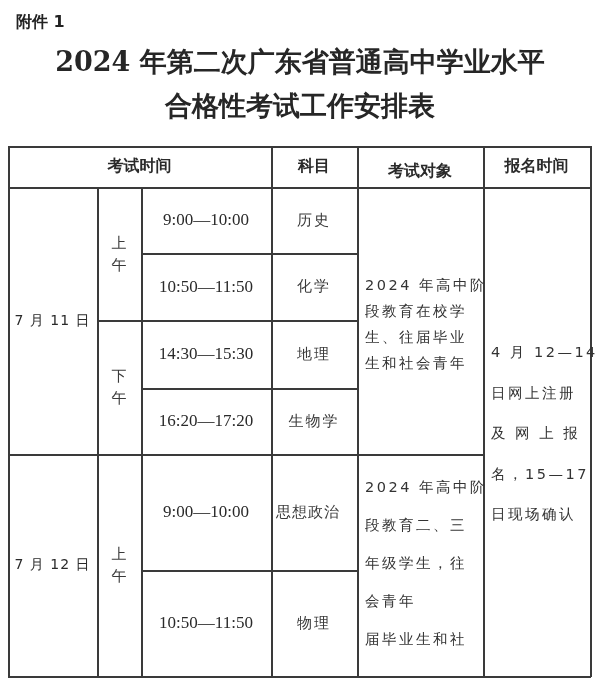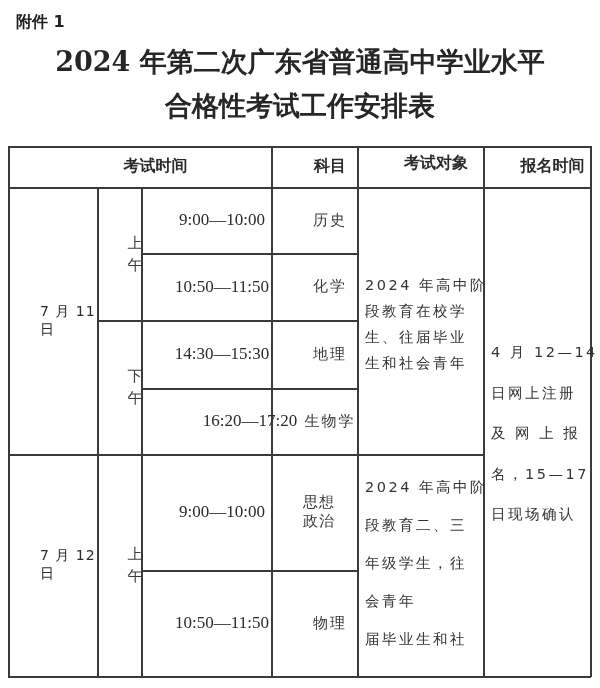--- a/index.html
+++ b/index.html
@@ -5,21 +5,21 @@
     * { margin: 0; padding: 0; box-sizing: border-box; }
     html, body { width: 600px; height: 688px; background: #ffffff; overflow: hidden; }
     body { position: relative; font-family: "DejaVu Serif", "Liberation Serif", serif; color: #2a2a2a; }
     .attach { position: absolute; left: 16px; top: 12px; font-family: "DejaVu Sans", "Liberation Sans", sans-serif; font-weight: bold; font-size: 16px; color: #222; letter-spacing: 0px; text-align: center; }
     .title { position: absolute; left: 0; width: 600px; text-align: center; font-family: "DejaVu Serif", "Liberation Serif", serif; font-weight: bold; color: #262626; font-size: 27px; line-height: 36px; letter-spacing: 0px; }
     .title.l1 { top: 44px; }
     .title.l2 { top: 88px; }
     .hline, .vline { position: absolute; background: #3a3a3a; }
     .hline { height: 1.5px; }
     .vline { width: 1.5px; }
-    .cell { position: absolute; display: flex; align-items: center; justify-content: center; text-align: left; padding-left: 32px; }
+    .cell { position: absolute; display: flex; align-items: center; justify-content: center; text-align: center; }
     .hdr { font-family: "DejaVu Sans", "Liberation Sans", sans-serif; font-weight: bold; font-size: 16px; color: #2a2a2a; }
     .time { font-family: Liberation Serif, serif; font-size: 17px; color: #2a2a2a; }
     .subj { font-family: "DejaVu Sans", "Liberation Sans", sans-serif; font-size: 15px; color: #3a3a3a; letter-spacing: 2px; }
     .date { font-family: "DejaVu Sans", "Liberation Sans", sans-serif; font-size: 14px; color: #2a2a2a; letter-spacing: 1px; }
     .period { font-family: "DejaVu Sans", "Liberation Sans", sans-serif; font-size: 15px; color: #3a3a3a; flex-direction: column; line-height: 22px; }
     .para { position: absolute; font-family: "DejaVu Sans", "Liberation Sans", sans-serif; font-size: 14.5px; color: #333; letter-spacing: 2.5px; text-align: left; }
     .para div { white-space: nowrap; }
     .para.t11 div { height: 26px; line-height: 26px; }
     .para.t12 div { height: 38px; line-height: 38px; }
     .para.reg div { height: 40.5px; line-height: 40.5px; }
@@ -47,21 +47,21 @@
   <div class="vline" style="left:483px; top:146px; height:530px;"></div>
 
   <div class="hline" style="left:141px; top:253px; width:217px;"></div>
   <div class="hline" style="left:97px; top:320px; width:261px;"></div>
   <div class="hline" style="left:141px; top:388px; width:217px;"></div>
   <div class="hline" style="left:8px; top:454px; width:476px;"></div>
   <div class="hline" style="left:141px; top:570px; width:217px;"></div>
 
   <div class="cell hdr" style="left:8px; top:146px; width:263px; height:41px;">考试时间</div>
   <div class="cell hdr" style="left:271px; top:146px; width:86px; height:41px;">科目</div>
-  <div class="cell hdr" style="left:357px; top:148px; width:126px; height:31px;">考试对象</div>
+  <div class="cell hdr" style="left:357px; top:156px; width:126px; height:31px;">考试对象</div>
   <div class="cell hdr" style="left:483px; top:146px; width:107px; height:41px;">报名时间</div>
 
   <div class="cell date" style="left:8px; top:187px; width:89px; height:267px;">7 月 11 日</div>
 
   <div class="cell period" style="left:97px; top:187px; width:44px; height:133px;">
     <span>上</span>
     <span>午</span>
   </div>
   <div class="cell period" style="left:97px; top:320px; width:44px; height:134px;">
     <span>下</span>
@@ -70,21 +70,21 @@
 
   <div class="cell time" style="left:141px; top:187px; width:130px; height:66px;">9:00—10:00</div>
   <div class="cell subj" style="left:271px; top:187px; width:86px; height:66px;">历史</div>
 
   <div class="cell time" style="left:141px; top:253px; width:130px; height:67px;">10:50—11:50</div>
   <div class="cell subj" style="left:271px; top:253px; width:86px; height:67px;">化学</div>
 
   <div class="cell time" style="left:141px; top:320px; width:130px; height:68px;">14:30—15:30</div>
   <div class="cell subj" style="left:271px; top:320px; width:86px; height:68px;">地理</div>
 
-  <div class="cell time" style="left:141px; top:388px; width:130px; height:66px;margin-left:28px;">16:20—17:20</div>
+  <div class="cell time" style="left:141px; top:388px; width:130px; height:66px;">16:20—17:20</div>
   <div class="cell subj" style="left:271px; top:388px; width:86px; height:66px;">生物学</div>
 
   <div class="para t11" style="left:365px; top:272px; width:116px;">
     <div>2024 年高中阶</div>
     <div>段教育在校学</div>
     <div>生、往届毕业</div>
     <div>生和社会青年</div>
   </div>
 
   <div class="cell date" style="left:8px; top:454px; width:89px; height:222px;">7 月 12 日</div>

